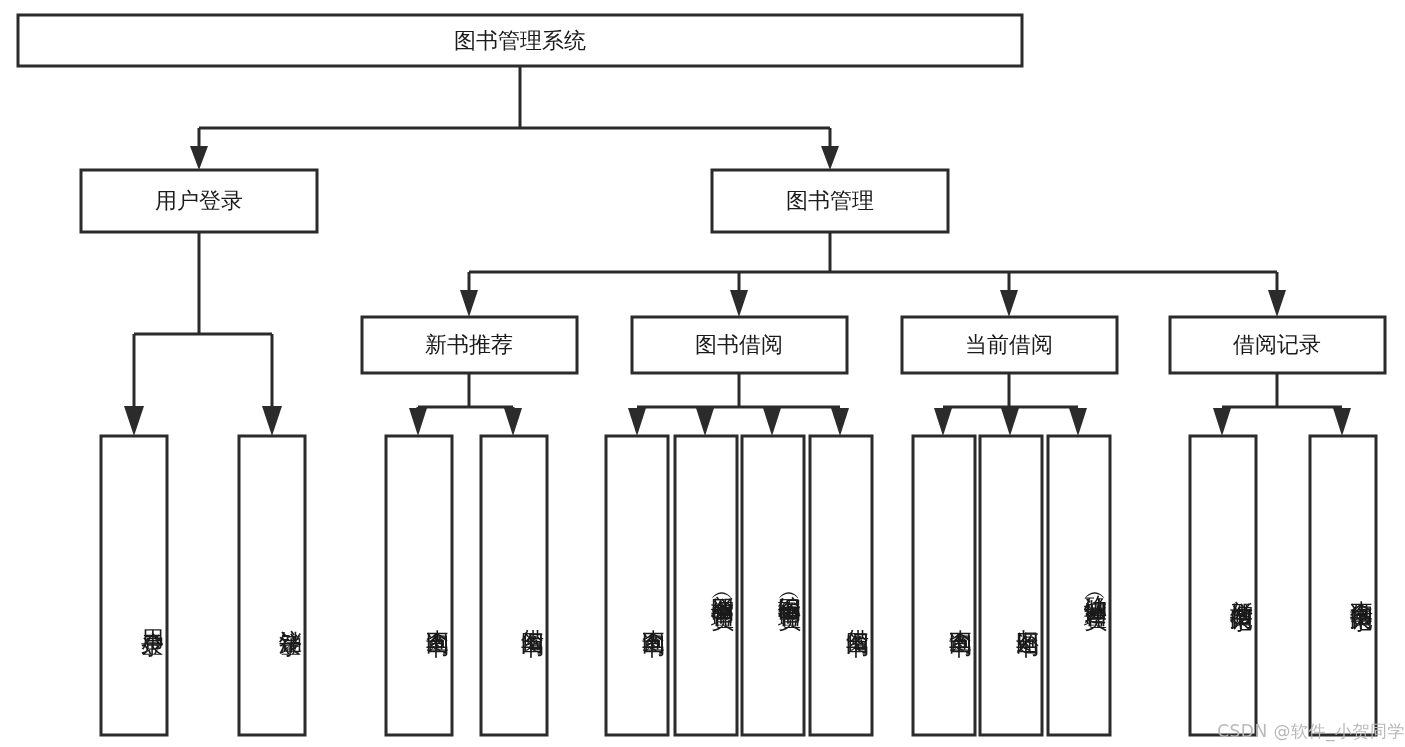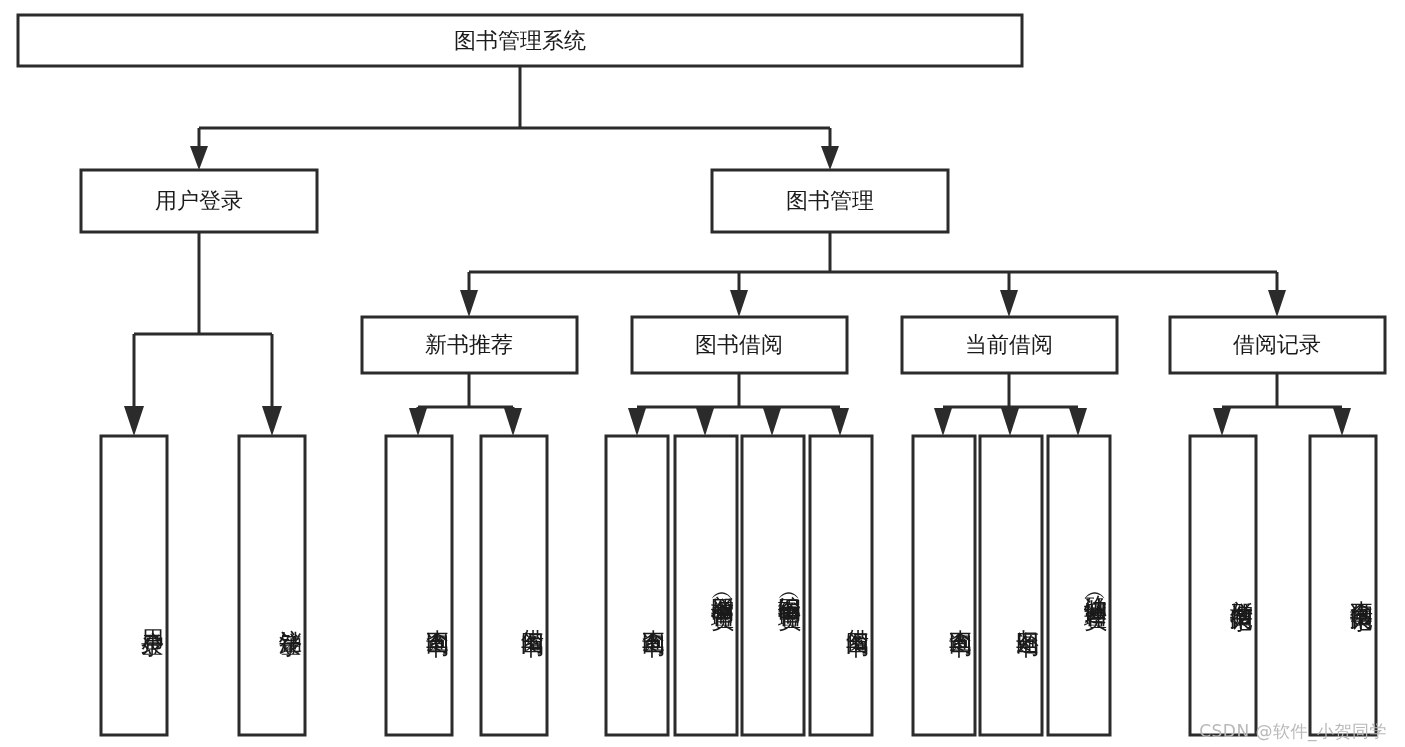--- a/index.html
+++ b/index.html
@@ -56,21 +56,21 @@
     font-size: 23px;
     line-height: 1.22;
     letter-spacing: 2px;
     color: #1a1a1a;
     text-align: center;
     white-space: nowrap;
     pointer-events: none;
   }
   .watermark {
     position: absolute;
-    right: 18px;
+    right: 0;
     bottom: 4px;
     font-family: "DejaVu Sans", "Liberation Sans", sans-serif;
     font-size: 17px;
     color: #b9b9b9;
     letter-spacing: 0.5px;
     white-space: nowrap;
   }
 </style>
 </head>
 <body>

